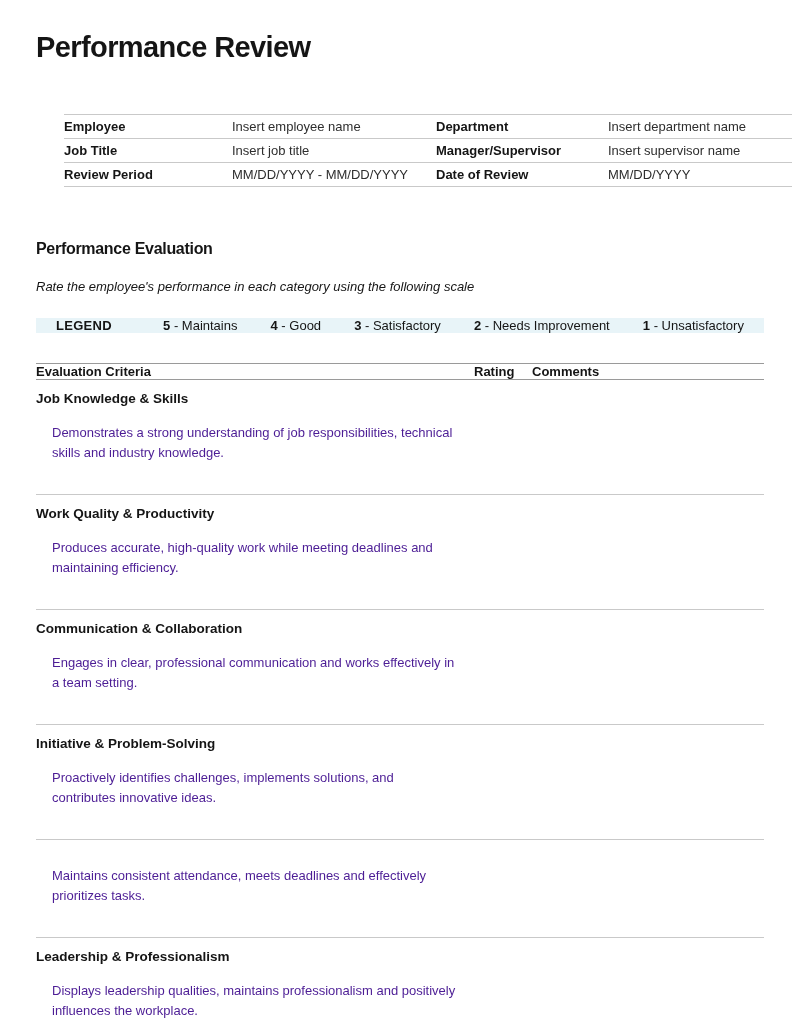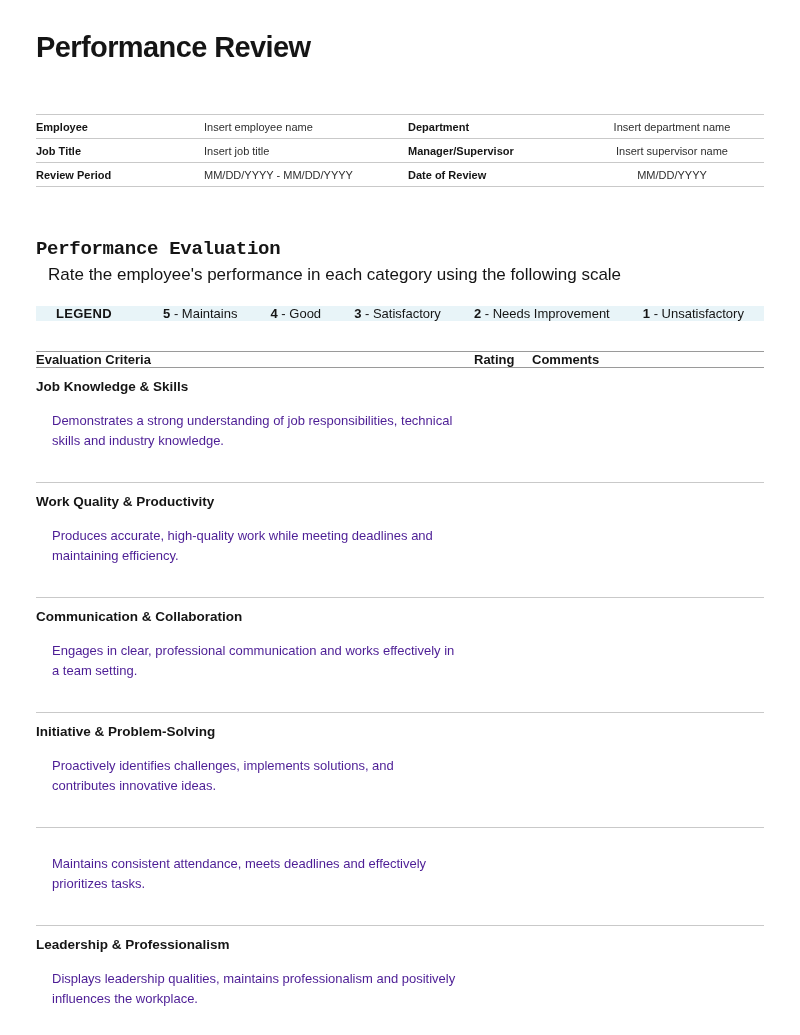--- a/index.html
+++ b/index.html
@@ -19,36 +19,36 @@
   }
   .page{ width:800px; height:1035px; padding:0 36px; display:flex; flex-direction:column; }
 
   h1.page-title{
     margin:0; padding-top:30px;
     font-size:29px; line-height:34px; font-weight:700; letter-spacing:-0.6px;
   }
 
   table.info-table{
     margin-top:50px; width:100%;
-    border-collapse:collapse; font-size:11px;
+    border-collapse:collapse; font-size:13px;margin-left:28px;
   }
   table.info-table td{
     border-top:1px solid var(--line);
     height:24px; vertical-align:middle; padding:0;
   }
   table.info-table tr:last-child td{ border-bottom:1px solid var(--line); }
-  .col-l1{ width:168px; } .col-v1{ width:204px; } .col-l2{ width:172px; } .col-v2{ width:184px;text-align:center; }
+  .col-l1{ width:168px; } .col-v1{ width:204px; } .col-l2{ width:172px; } .col-v2{ width:184px; }
   .lbl{ font-weight:700; color:var(--text); }
   .val{ font-weight:400; color:var(--muted); }
 
   h2.section-heading{
-    margin:50px 0 0; font-size:19px; line-height:24px; font-weight:700; letter-spacing:-0.3px;font-family:Liberation Mono, monospace;
+    margin:50px 0 12px; font-size:16px; line-height:24px; font-weight:700; letter-spacing:-0.3px;
   }
   .subtitle{
-    margin:7px 12px 0; font-size:17px; line-height:14px; color:var(--text);
+    margin:7px 0 0; font-style:italic; font-size:13px; line-height:14px; color:var(--text);
   }
 
   .legend{
     margin-top:24px; height:44px; background:var(--legend-bg);
     display:flex; align-items:flex-start; justify-content:space-between;
     padding:0 20px; font-size:13px;
   }
   .legend-label{ font-weight:700; letter-spacing:0.3px; margin-right:18px; }
   .legend-item{ white-space:nowrap; }
   .lg-num{ font-weight:700; }

